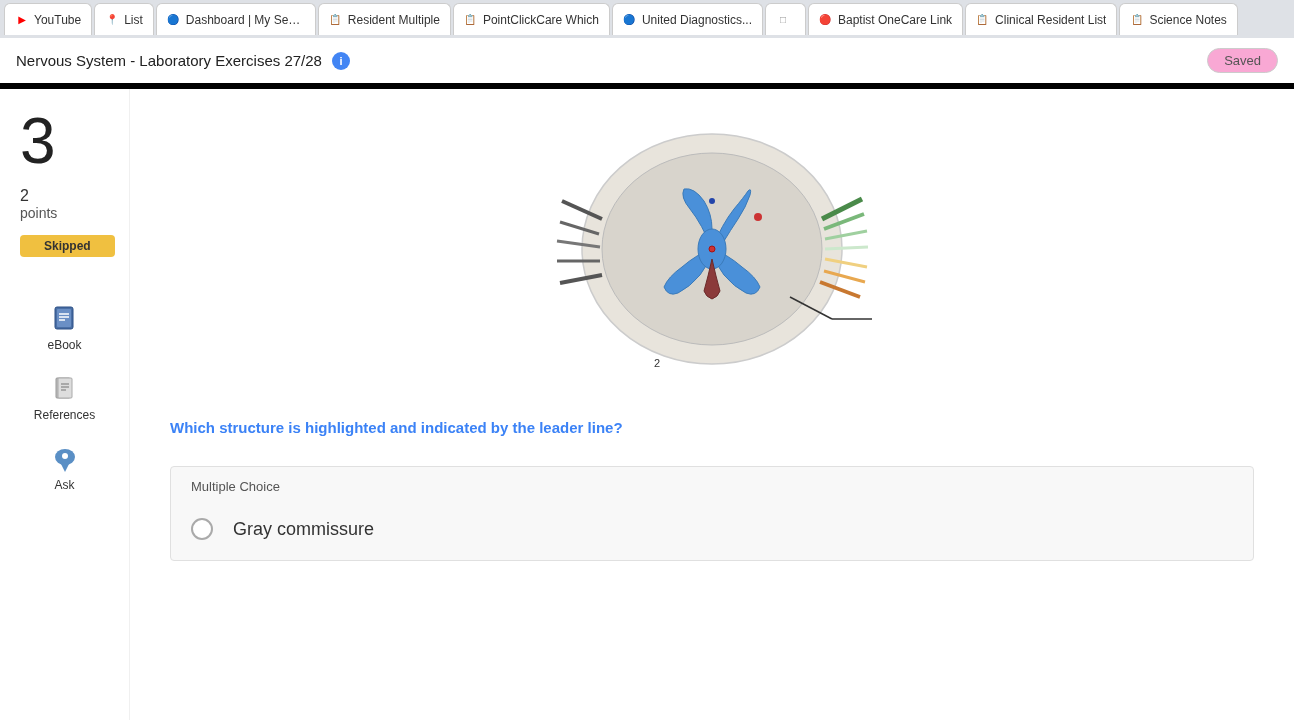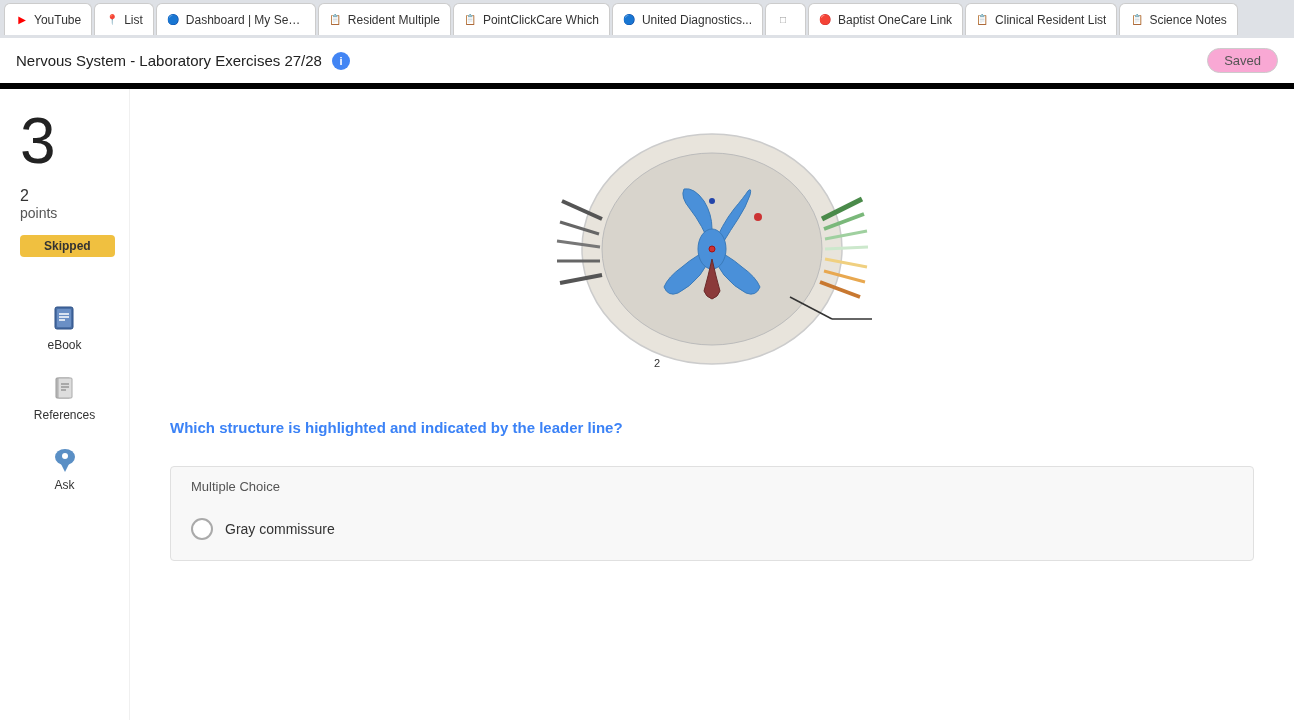--- a/index.html
+++ b/index.html
@@ -231,23 +231,23 @@
       margin-top: 10px;
     }
     .mc-label {
       font-size: 13px;
       color: #555;
       margin-bottom: 16px;
     }
     .mc-option {
       display: flex;
       align-items: center;
-      gap: 12px;
+      gap: 20px;
       padding: 8px 0;
-      font-size: 14px;
+      font-size: 18px;
       color: #333;
       cursor: pointer;
     }
     .mc-radio {
       width: 22px;
       height: 22px;
       border: 2px solid #aaa;
       border-radius: 50%;
       flex-shrink: 0;
       background: #fff;

